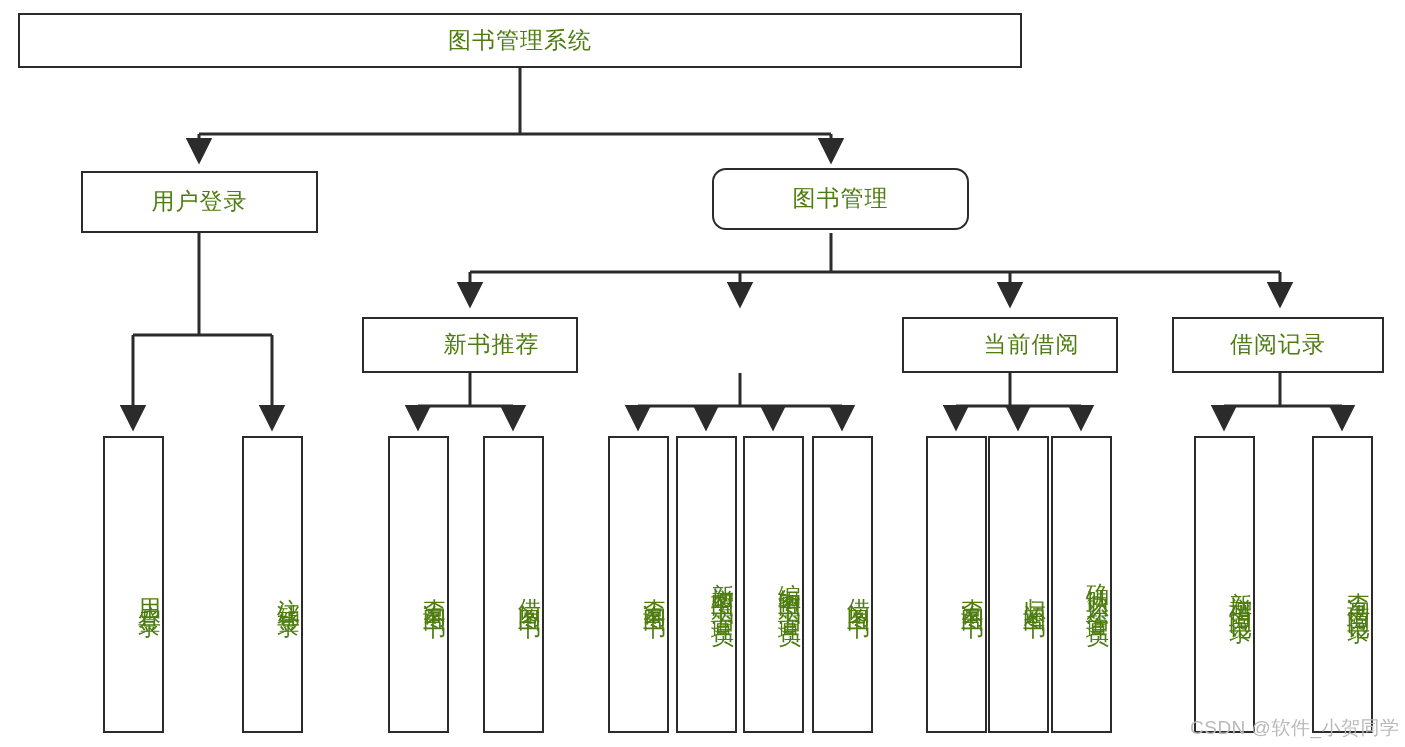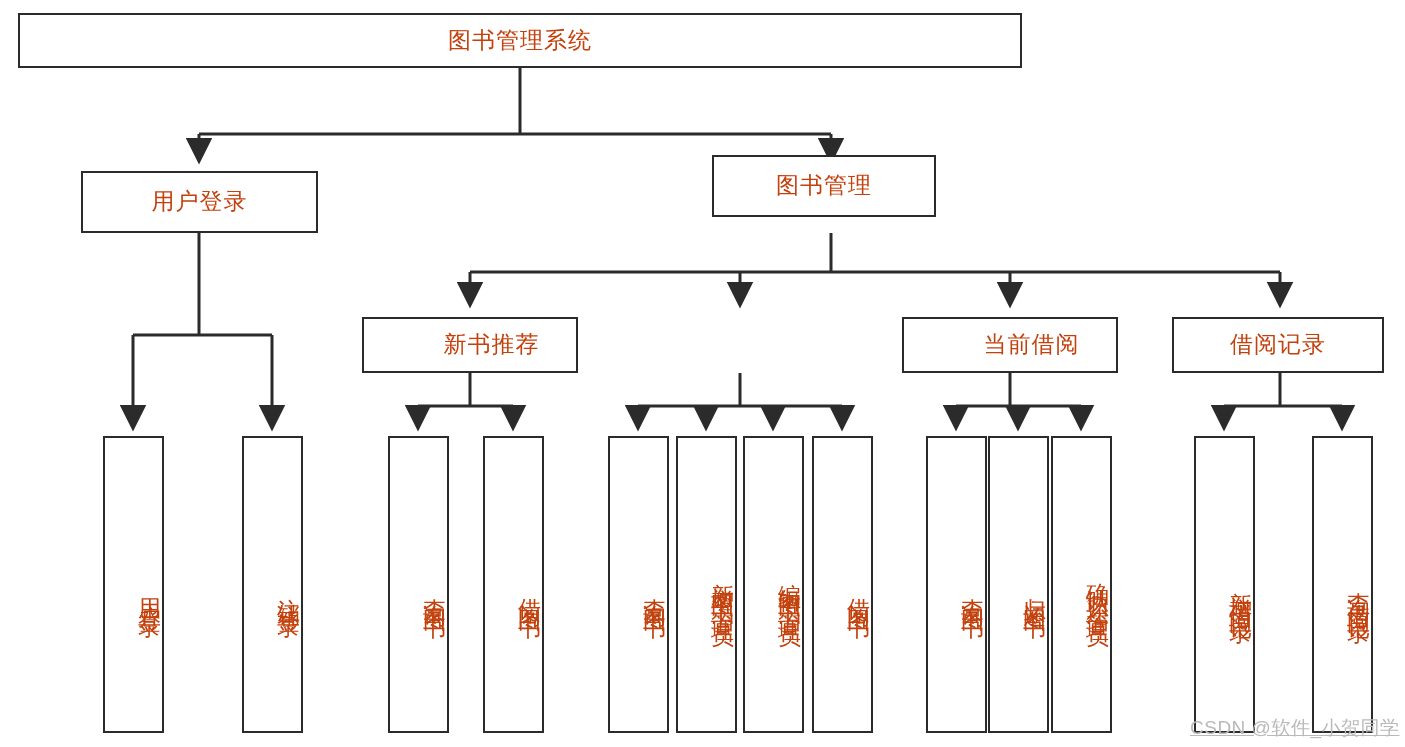--- a/index.html
+++ b/index.html
@@ -26,21 +26,21 @@
     pointer-events: none;
   }
   .node {
     position: absolute;
     box-sizing: border-box;
     background: #ffffff;
     border: 2px solid #2b2b2b;
     display: flex;
     align-items: center;
     justify-content: center;
-    color: #c2410c;
+    color: #4d7c0f;
     text-align: right;
   }
   .node.horiz {
     font-size: 23px;
     letter-spacing: 1px;
     line-height: 1.2;
   }
   .node.vert {
     writing-mode: vertical-rl;
     text-orientation: upright;
@@ -55,21 +55,20 @@
     writing-mode: vertical-rl;
     text-orientation: upright;
     display: block;
   }
   .watermark {
     position: absolute;
     font-size: 19px;
     color: #b9b9b9;
     white-space: nowrap;
     letter-spacing: 0.5px;
-    text-decoration: underline;
   }
 </style>
 </head>
 <body>
 
 <div id="canvas">
 
   <svg id="wires" viewBox="0 0 1405 747" xmlns="http://www.w3.org/2000/svg">
     <defs>
       <marker id="arrow" viewBox="0 0 12 12" refX="10" refY="6" markerWidth="9" markerHeight="9" orient="auto-start-reverse">
@@ -120,21 +119,21 @@
     </g>
   </svg>
 
   <div class="node horiz" style="left:18px; top:13px; width:1004px; height:55px;">
     <span>图书管理系统</span>
   </div>
 
   <div class="node horiz" style="left:81px; top:171px; width:237px; height:62px;">
     <span>用户登录</span>
   </div>
-  <div class="node horiz" style="left:712px; top:155px; width:224px; height:62px;">
+  <div class="node horiz" style="left:712px; top:168px; width:257px; height:62px;border-radius:14px;">
     <span>图书管理</span>
   </div>
 
   <div class="node horiz" style="left:362px; top:317px; width:216px; height:56px;padding-left:43px;">
     <span>新书推荐</span>
   </div>
   <div class="node horiz" style="left:902px; top:317px; width:216px; height:56px;padding-left:43px;">
     <span>当前借阅</span>
   </div>
   <div class="node horiz" style="left:1172px; top:317px; width:212px; height:56px;">

